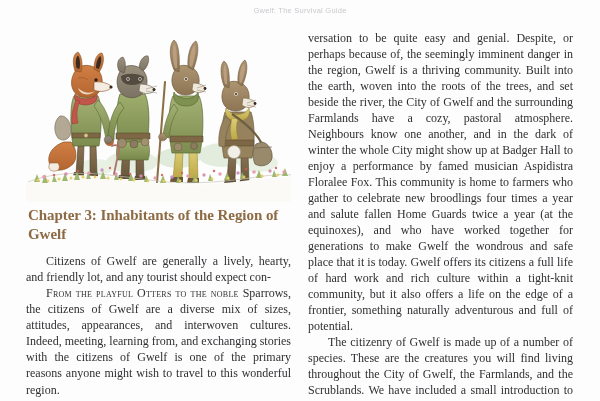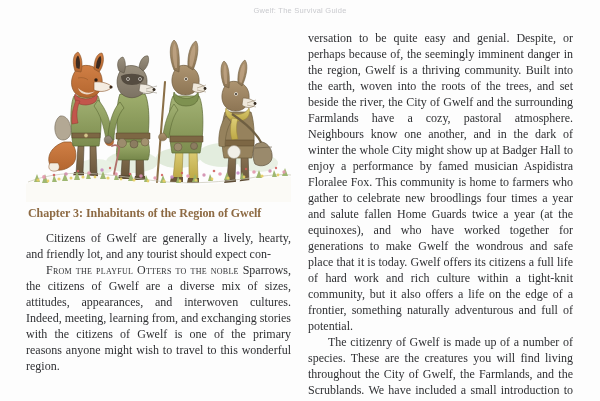--- a/index.html
+++ b/index.html
@@ -55,21 +55,21 @@
     height: 168px;
     margin-top: 4px;
     overflow: hidden;
   }
   .illus svg { display: block; }
 
   
   .chapter-title {
     color: #8d6a43;
     font-weight: bold;
-    font-size: 12px;
+    font-size: 15px;
     line-height: 1.28;
     margin: 4px 0 9px 2px;
     letter-spacing: -0.05px;
   }
   
   p.body {
     margin: 0;
     font-size: 12px;
     line-height: 1.335;
     color: #2f3033;

